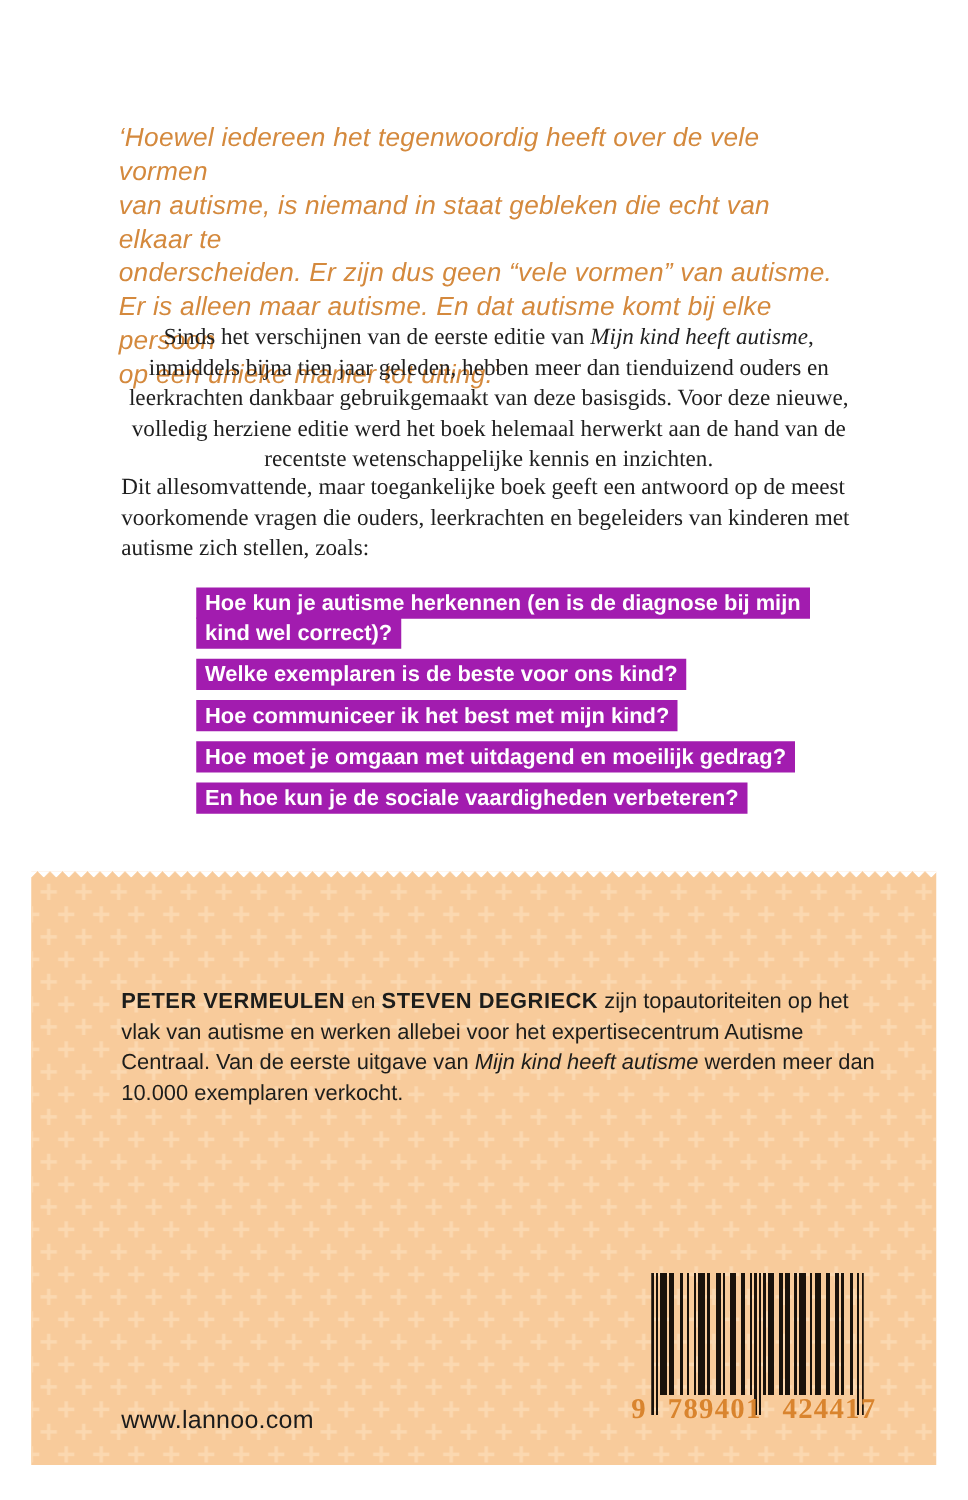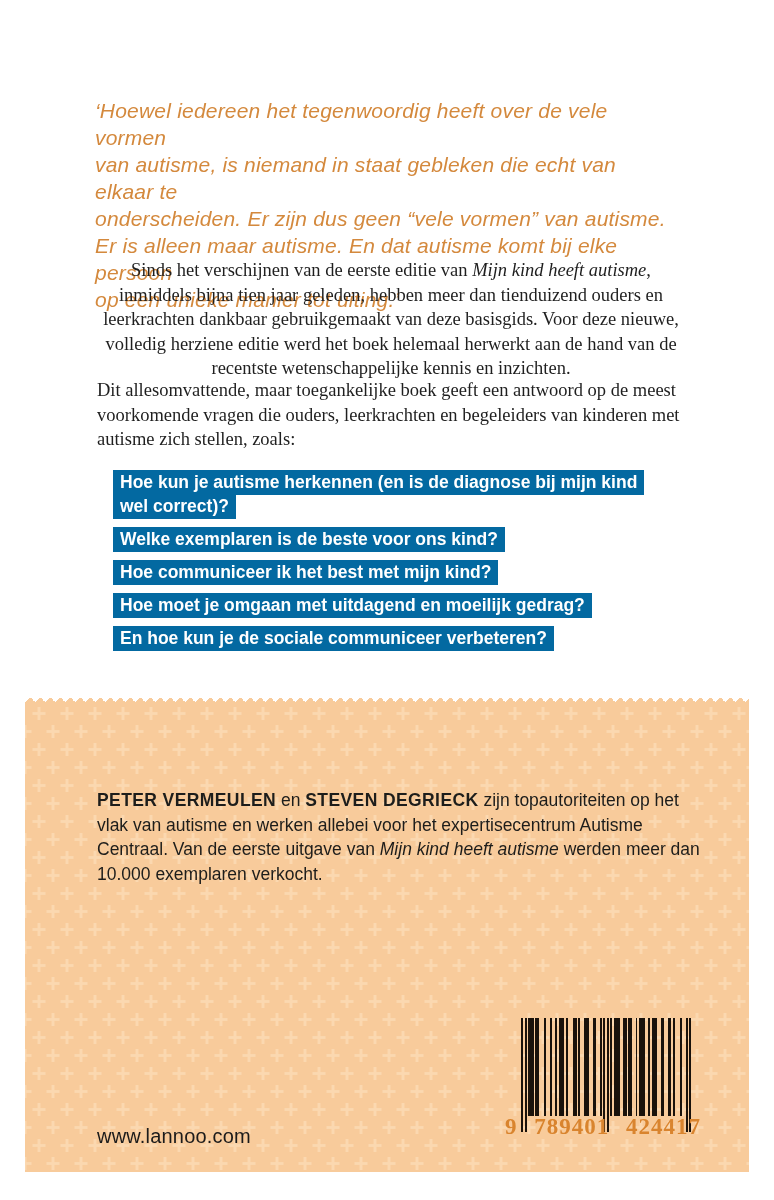--- a/index.html
+++ b/index.html
@@ -41,28 +41,29 @@
   .para .book-title { font-style: italic; }
 
   
   .questions {
     position: absolute;
     left: 113px; top: 471px; width: 540px;
   }
   .question { margin-bottom: 9.5px; max-width: 535px; }
   .hl {
     display: inline;
-    background: #0369a1;
+    background: #a21caf;
     color: #ffffff;
     font-weight: bold;
     font-size: 17.5px;
     line-height: 23.5px;
     padding: 2px 7px 3px 7px;
     -webkit-box-decoration-break: clone;
     box-decoration-break: clone;
+    margin-left: 44px;
   }
 
   
   .panel {
     position: absolute;
     left: 25px; right: 25px;
     top: 704px; height: 468px;
     background: #f8cb9b;
   }
   .panel::before { 
@@ -126,21 +127,21 @@
 
   <p class="para para-1"><span>Sinds het verschijnen van de eerste editie van </span><span class="book-title">Mijn kind heeft autisme</span><span>, inmiddels bijna tien jaar geleden, hebben meer dan tienduizend ouders en leerkrachten dankbaar gebruikgemaakt van deze basisgids. Voor deze nieuwe, volledig herziene editie werd het boek helemaal herwerkt aan de hand van de recentste wetenschappelijke kennis en inzichten.</span></p>
 
   <p class="para para-2">Dit allesomvattende, maar toegankelijke boek geeft een antwoord op de meest voorkomende vragen die ouders, leerkrachten en begeleiders van kinderen met autisme zich stellen, zoals:</p>
 
   <div class="questions">
     <div class="question"><span class="hl">Hoe kun je autisme herkennen (en is de diagnose bij mijn kind wel correct)?</span></div>
     <div class="question"><span class="hl">Welke exemplaren is de beste voor ons kind?</span></div>
     <div class="question"><span class="hl">Hoe communiceer ik het best met mijn kind?</span></div>
     <div class="question"><span class="hl">Hoe moet je omgaan met uitdagend en moeilijk gedrag?</span></div>
-    <div class="question"><span class="hl">En hoe kun je de sociale communiceer verbeteren?</span></div>
+    <div class="question"><span class="hl">En hoe kun je de sociale vaardigheden verbeteren?</span></div>
   </div>
 
   <div class="panel">
 
     <svg class="pattern-svg" xmlns="http://www.w3.org/2000/svg">
       <defs>
         <pattern id="plusPat" width="28" height="36" patternUnits="userSpaceOnUse">
           <g fill="#fbd8b0">
             <rect x="12.6" y="3" width="2.8" height="13"></rect>
             <rect x="7.5" y="8.1" width="13" height="2.8"></rect>

